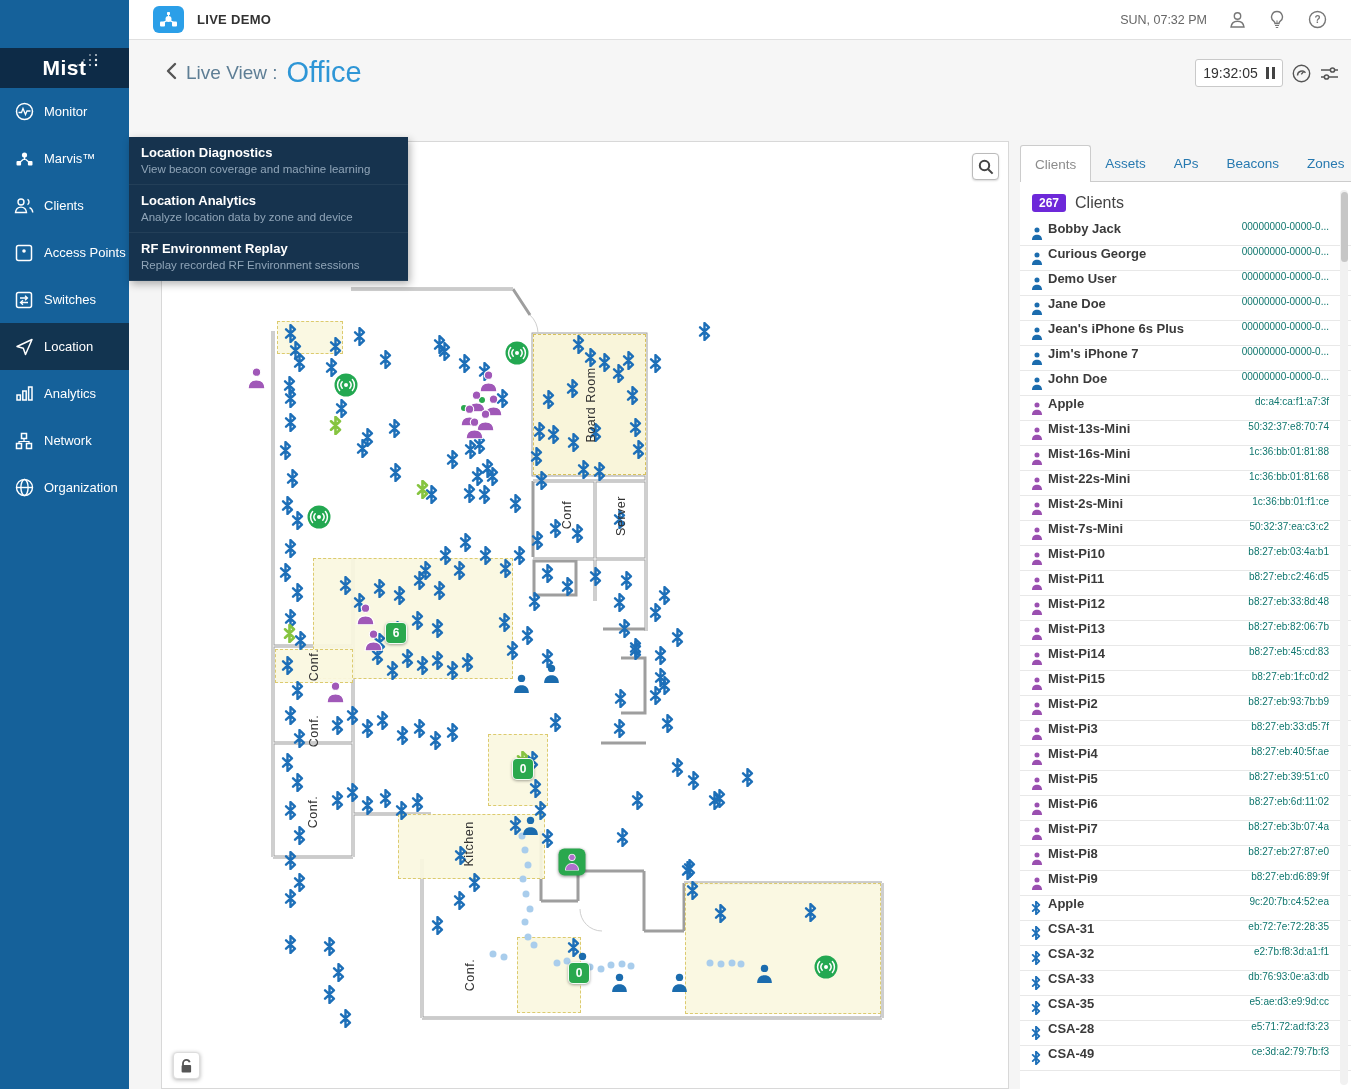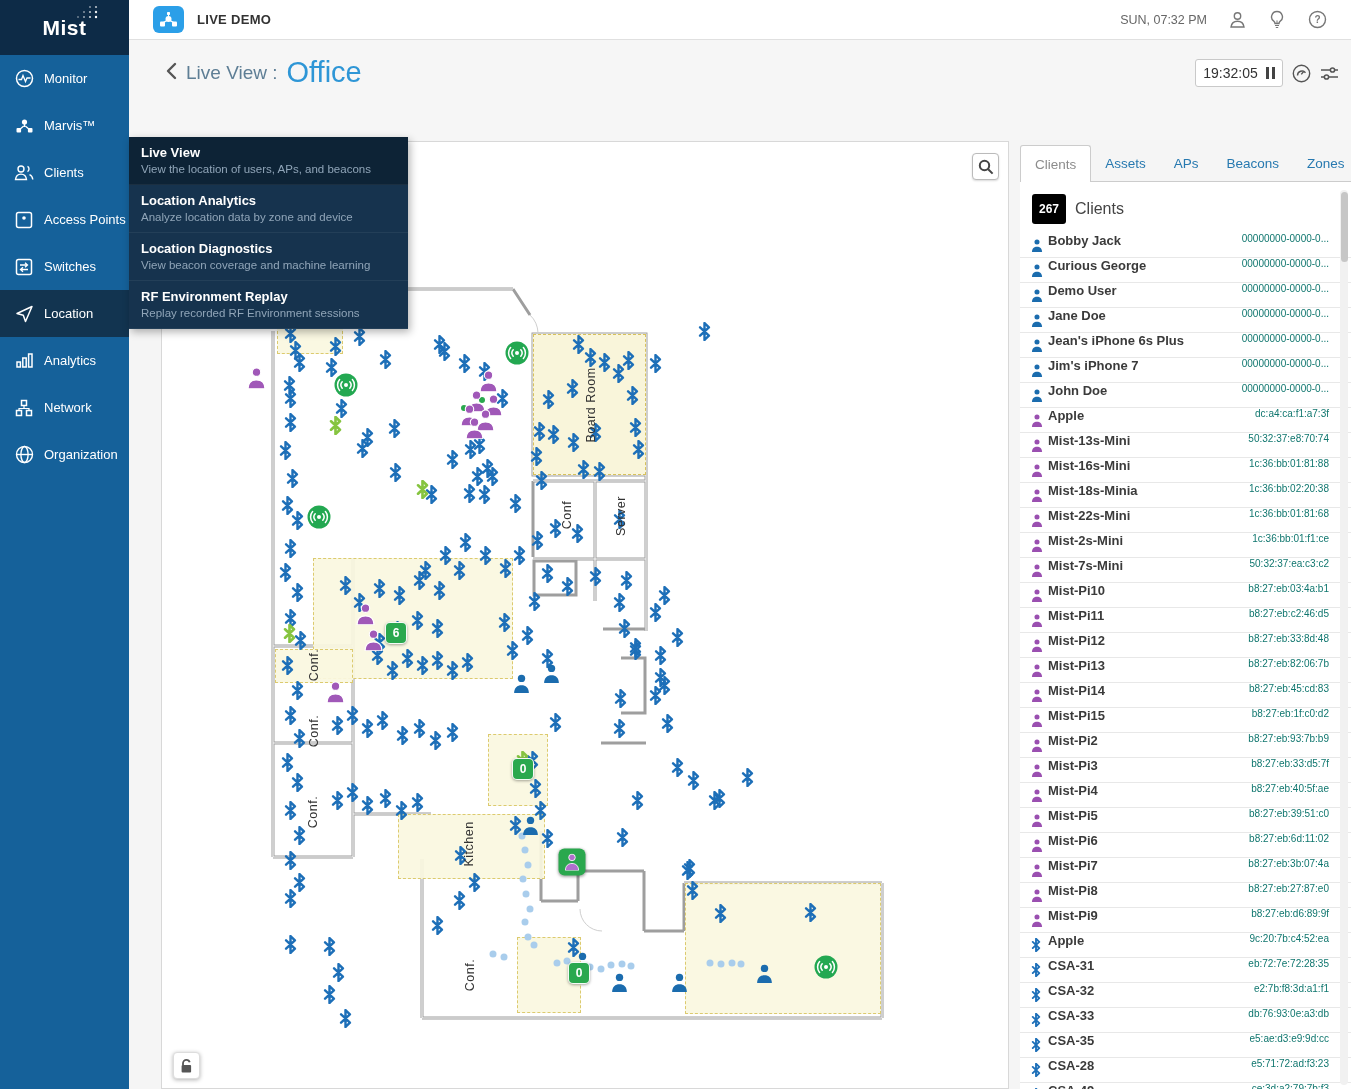--- a/index.html
+++ b/index.html
@@ -1,21 +1,21 @@
 <!DOCTYPE html>
 <html><head>
 <meta charset="utf-8">
 <style>
   * { margin:0; padding:0; box-sizing:border-box; }
   body { font-family:"Liberation Sans", sans-serif; background:#e9e9e9; }
   .app { position:relative; width:1351px; height:1089px; background:#f5f5f5; overflow:hidden; }
 
   
   .sidebar { position:absolute; left:0; top:0; width:129px; height:100%; background:#15619a; z-index:30; }
-  .logo-block { height:55px; background:#0d2b47; color:#fff; display:flex; align-items:center; justify-content:center; position:relative; }
+  .logo-block { height:40px; background:#0d2b47; color:#fff; display:flex; align-items:center; justify-content:center; position:relative;margin-top:48px; }
   .logo-text { font-size:21px; font-weight:bold; letter-spacing:.5px; }
   .logo-dots { position:absolute; right:28px; top:5px; }
   .nav-item { height:47px; display:flex; align-items:center; color:#fff; cursor:pointer; padding-left:14px; }
   .nav-item.active { background:#123450; }
   .nav-icon { width:20px; height:20px; margin-right:10px; display:flex; align-items:center; justify-content:center; flex:none; }
   .nav-label { font-size:13px; }
 
   
   .topbar { position:absolute; left:129px; top:0; right:0; height:40px; background:#fff; border-bottom:1px solid #e0e0e0; display:flex; align-items:center; z-index:20; }
   .brand-icon { width:31px; height:27px; background:#2b9fe8; border-radius:6px; margin-left:24px; display:flex; align-items:center; justify-content:center; }
@@ -59,21 +59,21 @@
   .fly-title { color:#fff; font-size:13px; font-weight:bold; margin-bottom:3px; }
   .fly-desc { color:#90a5b8; font-size:11.5px; }
 
   
   .panel { position:absolute; left:1020px; top:145px; right:0; bottom:0; }
   .tabs { display:flex; height:37px; align-items:stretch; position:relative; z-index:2; }
   .tab { font-size:13.5px; color:#2779b0; display:flex; align-items:center; justify-content:center; padding:0 14px; cursor:pointer; flex:1; }
   .tab.active { background:#fff; border:1px solid #ccc; border-bottom:none; border-radius:3px 3px 0 0; color:#8c8c8c; }
   .panel-body { position:absolute; left:0; right:0; top:36px; bottom:0; background:#fff; border-top:1px solid #ccc; }
   .count-row { display:flex; align-items:center; gap:9px; padding:12px 12px 9px; }
-  .count-badge { background:#000000; color:#fff; font-size:12px; font-weight:bold; border-radius:3px; padding:8px 7px; }
+  .count-badge { background:#6d28d9; color:#fff; font-size:12px; font-weight:bold; border-radius:3px; padding:2px 7px; }
   .count-label { font-size:16px; color:#444; }
   .client-list { }
   .client-row { display:flex; height:25px; padding:0 22px 0 11px; border-bottom:1px solid #e8e8e8; cursor:pointer; background:#fff; }
   .client-icon { width:17px; flex:none; display:flex; align-items:center; line-height:0; }
   .client-name { font-size:13px; font-weight:bold; color:#3a3a3a; flex:1; white-space:nowrap; overflow:hidden; }
   .client-id { font-size:10px; color:#0f766e; white-space:nowrap; }
   .scrollbar { position:absolute; right:3px; top:45px; bottom:4px; width:8px; background:#f1f1f1; border-radius:4px; }
   .scroll-thumb { position:absolute; top:2px; left:0.5px; width:7px; height:70px; background:#c6c6c6; border-radius:4px; cursor:pointer; }
 </style>
 </head>
@@ -1299,31 +1299,27 @@
     </div>
     <div class="map-lock">
       <svg width="15" height="16" viewBox="0 0 15 16">
           <path d="M4 7V5.2A3.4 3.4 0 0 1 7.4 1.8c1.7 0 2.9 1 3.3 2.4" fill="none" stroke="#555" stroke-width="1.8"></path>
           <rect x="2.6" y="7" width="9.5" height="7.5" rx="1" fill="#555"></rect>
         </svg>
     </div>
   </div>
 
   <div class="flyout" id="flyout">
-      <div class="fly-item active">
-    <div class="fly-title">Live View</div>
-    <div class="fly-desc">View the location of users, APs, and beacons</div>
+      <div class="fly-item">
+    <div class="fly-title">Location Diagnostics</div>
+    <div class="fly-desc">View beacon coverage and machine learning</div>
   </div>
       <div class="fly-item">
     <div class="fly-title">Location Analytics</div>
     <div class="fly-desc">Analyze location data by zone and device</div>
-  </div>
-      <div class="fly-item">
-    <div class="fly-title">Location Diagnostics</div>
-    <div class="fly-desc">View beacon coverage and machine learning</div>
   </div>
       <div class="fly-item">
     <div class="fly-title">RF Environment Replay</div>
     <div class="fly-desc">Replay recorded RF Environment sessions</div>
   </div>
     </div>
 
   <div class="panel">
     <div class="tabs" id="tabs">
         <div class="tab active">Clients</div>
@@ -1438,30 +1434,20 @@
     <span class="client-name">Mist-16s-Mini</span>
     <span class="client-id">1c:36:bb:01:81:88</span>
   </div>
           <div class="client-row">
     <span class="client-icon">
               <svg width="12" height="13" viewBox="0 0 14 16" fill="#9a4fb0">
                 <circle cx="7" cy="3.7" r="3.1"></circle>
                 <path d="M0.8 16c0-4.4 2.6-6.6 6.2-6.6s6.2 2.2 6.2 6.6z"></path>
               </svg>
             </span>
-    <span class="client-name">Mist-18s-Minia</span>
-    <span class="client-id">1c:36:bb:02:20:38</span>
-  </div>
-          <div class="client-row">
-    <span class="client-icon">
-              <svg width="12" height="13" viewBox="0 0 14 16" fill="#9a4fb0">
-                <circle cx="7" cy="3.7" r="3.1"></circle>
-                <path d="M0.8 16c0-4.4 2.6-6.6 6.2-6.6s6.2 2.2 6.2 6.6z"></path>
-              </svg>
-            </span>
     <span class="client-name">Mist-22s-Mini</span>
     <span class="client-id">1c:36:bb:01:81:68</span>
   </div>
           <div class="client-row">
     <span class="client-icon">
               <svg width="12" height="13" viewBox="0 0 14 16" fill="#9a4fb0">
                 <circle cx="7" cy="3.7" r="3.1"></circle>
                 <path d="M0.8 16c0-4.4 2.6-6.6 6.2-6.6s6.2 2.2 6.2 6.6z"></path>
               </svg>
             </span>

